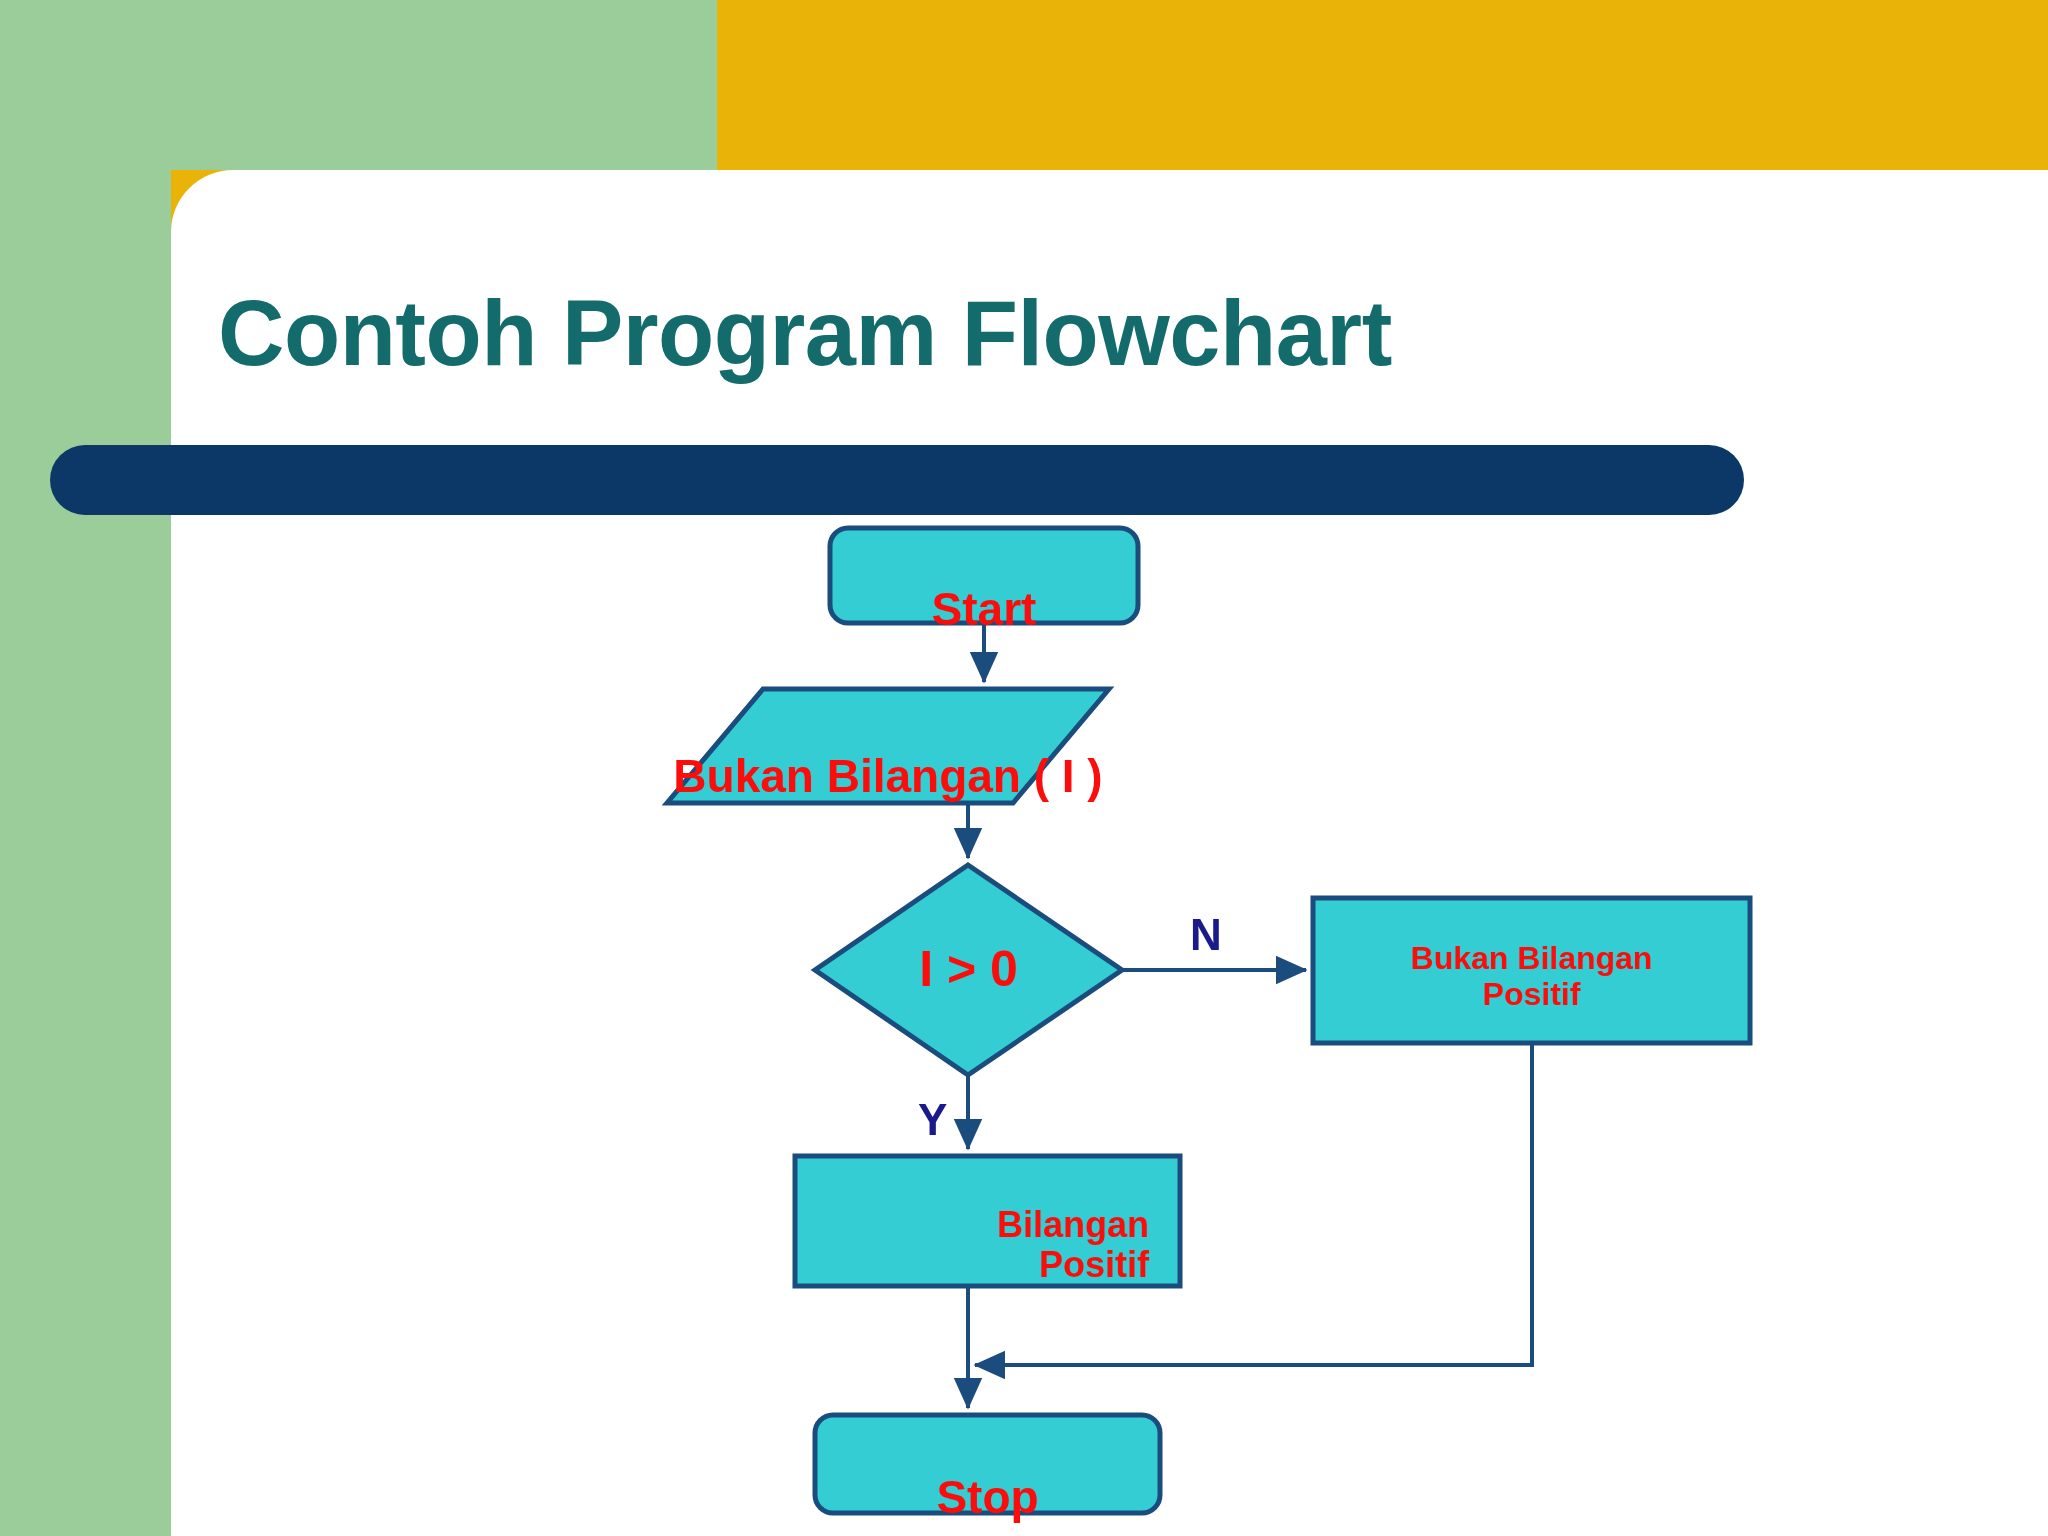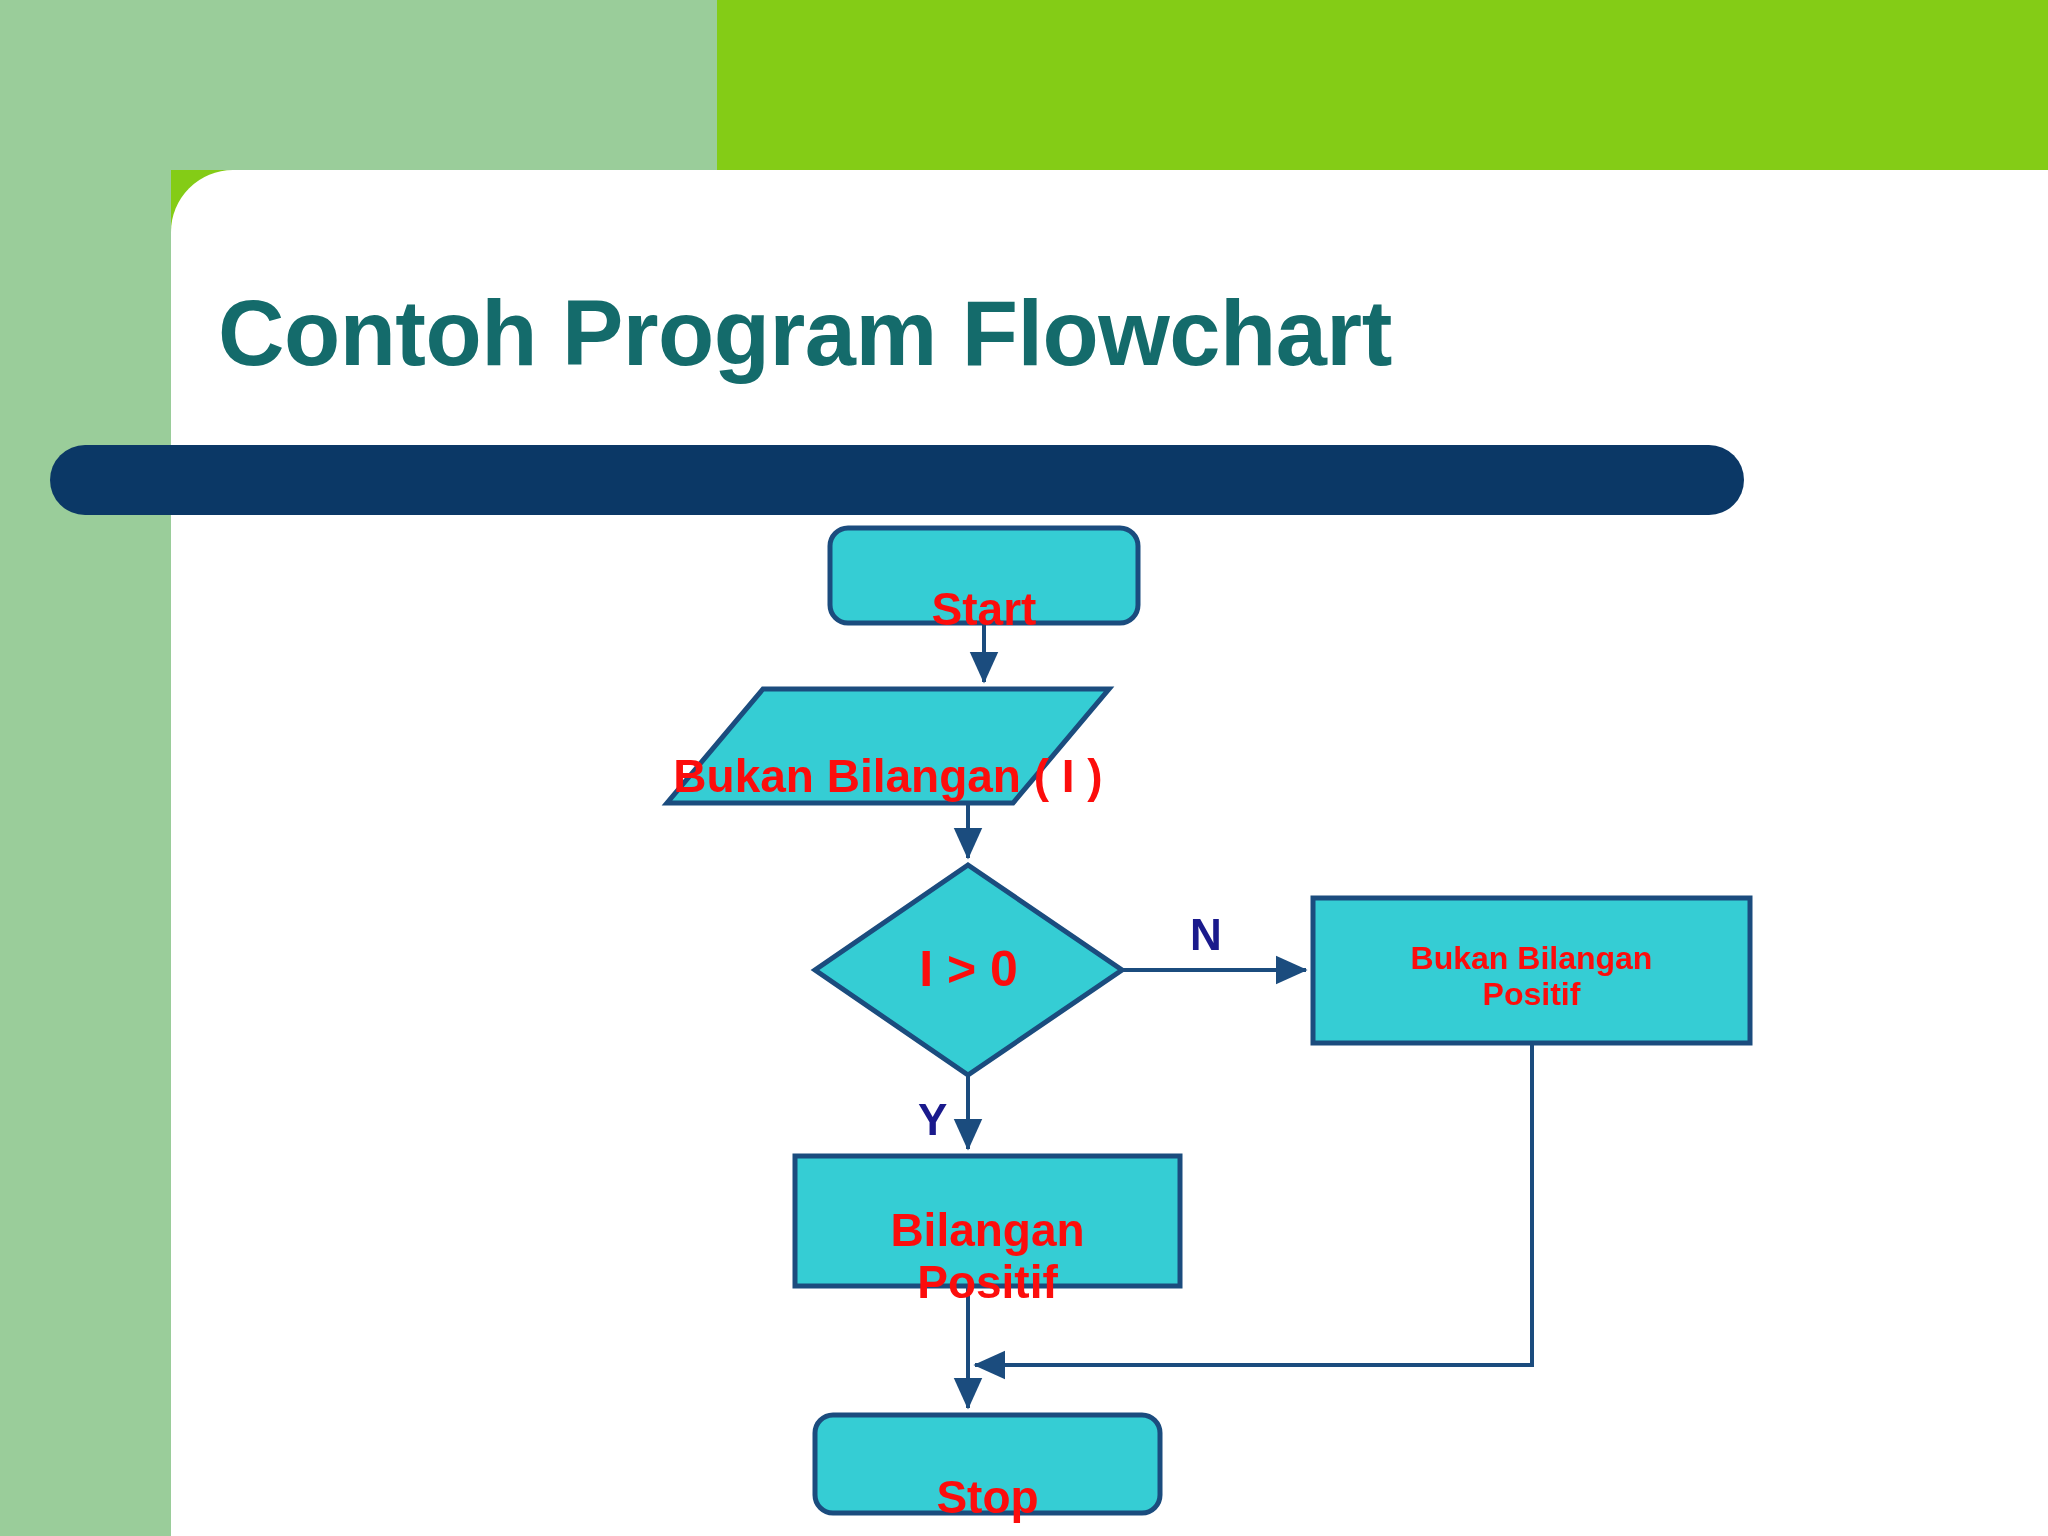--- a/index.html
+++ b/index.html
@@ -6,21 +6,21 @@
   body{
     width:2048px;height:1536px;
     background:#ffffff;
     font-family:"Liberation Sans", sans-serif;
     overflow:hidden;
     position:relative;
   }
   
   #slide{
     position:absolute;inset:0;
-    background:#84cc16;
+    background:#eab308;
     padding-left:36px;
   }
   .green-left{
     position:absolute;left:0;top:0;width:171px;height:1536px;
     background:#9acd9a;
   }
   .green-top{
     position:absolute;left:0;top:0;width:717px;height:170px;
     background:#9acd9a;
   }
@@ -126,20 +126,20 @@
 
 <div class="shape-label" style="left:830px;top:551px;width:308px;font-size:46px;">Start</div>
 
 <div class="shape-label" style="left:667px;top:718px;width:442px;font-size:46px;">Bukan Bilangan ( I )</div>
 
 <div class="shape-label" style="left:815px;top:908px;width:307px;font-size:50px;">I &gt; 0</div>
 
 <div class="shape-label" style="left:1313px;top:908px;width:437px;font-size:32px;">Bukan Bilangan
 Positif</div>
 
-<div class="shape-label" style="left:795px;top:1172px;width:385px;font-size:46px;">Bilangan
+<div class="shape-label" style="left:764px;top:1172px;width:385px;font-size:36px;text-align:right;">Bilangan
 Positif</div>
 
 <div class="shape-label" style="left:815px;top:1439px;width:345px;font-size:46px;">Stop</div>
 
 <div class="branch-label" style="left:1190px;top:910px;">N</div>
 
 <div class="branch-label" style="left:918px;top:1095px;">Y</div>
 
 </body></html>

